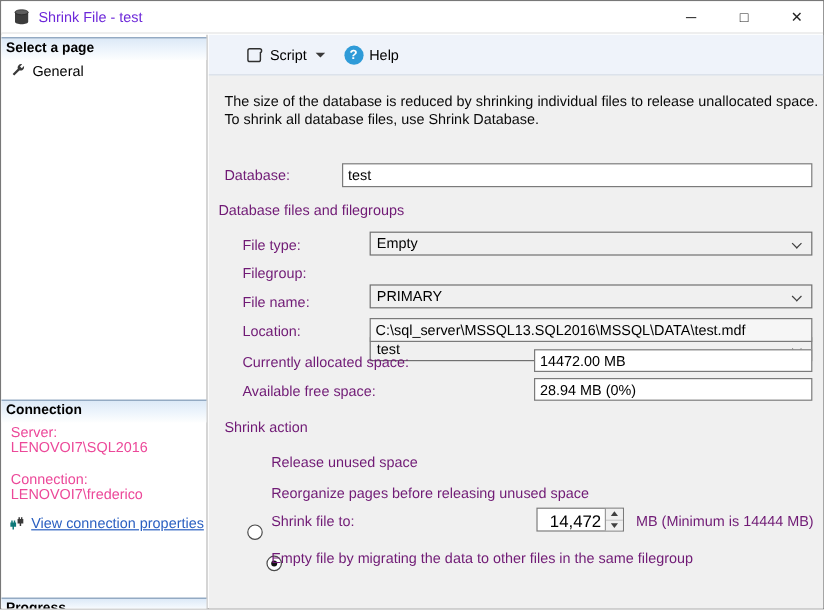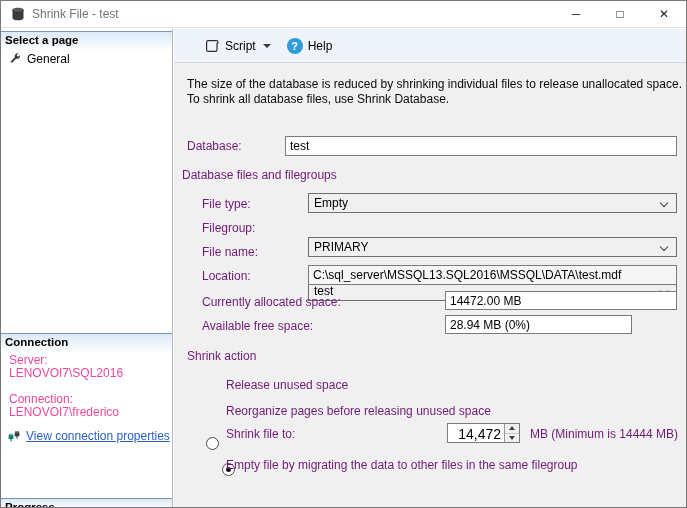--- a/index.html
+++ b/index.html
@@ -7,21 +7,21 @@
   body { font-family:"Liberation Sans", sans-serif; font-size:12px; color:#000; }
 
   .window { position:relative; width:687px; height:508px; background:#fff;
             border:1px solid #787878; overflow:hidden; }
 
   
   .titlebar { position:absolute; left:0; top:0; width:100%; height:27px;
               background:#ffffff; border-bottom:1px solid #e3e3e3;
               display:flex; align-items:center; }
   .tb-icon { width:16px; height:16px; margin:0 6px 0 9px; flex:0 0 auto; }
-  .tb-title { font-size:12px; color:#737373; }
+  .tb-title { font-size:12px; color:#6d28d9; }
   .tb-controls { margin-left:auto; display:flex; height:100%; }
   .tb-btn { width:44px; height:100%; display:flex; align-items:center; justify-content:center;
             font-size:12px; color:#222; cursor:default; }
 
   
   .sidebar { position:absolute; left:0; top:28px; width:172px; height:480px;
              background:#ffffff; border-right:1px solid #b9b9b9; overflow:hidden; }
   .side-header { position:absolute; left:0; width:172px; height:19px;
                  border-top:1px solid #7a96b5;
                  background:linear-gradient(to bottom,#dce9f7 0%,#eef5fc 55%,#fdfefe 100%);
@@ -167,21 +167,21 @@
       <span class="chev"></span>
     </div>
 
     <span class="abs lbl" style="left:28px; top:206px;">Location:</span>
     <div class="abs txtbox readonly" style="left:134px; top:202px; width:369px; height:20px;">C:\sql_server\MSSQL13.SQL2016\MSSQL\DATA\test.mdf</div>
 
     <span class="abs lbl" style="left:28px; top:232px;">Currently allocated space:</span>
     <div class="abs txtbox" style="left:271px; top:228px; width:232px; height:19px;">14472.00 MB</div>
 
     <span class="abs lbl" style="left:28px; top:256px;">Available free space:</span>
-    <div class="abs txtbox" style="left:271px; top:252px; width:187px; height:19px;">28.94 MB (0%)</div>
+    <div class="abs txtbox" style="left:271px; top:252px; width:232px; height:19px;">28.94 MB (0%)</div>
 
     <span class="abs lbl" style="left:13px; top:286px;">Shrink action</span>
 
     <span class="abs radio" style="left:32px; top:314px;" data-checked="false"></span>
     <span class="abs lbl" style="left:52px; top:315px;">Release unused space</span>
 
     <span class="abs radio" style="left:32px; top:340px;" data-checked="true"></span>
     <span class="abs lbl" style="left:52px; top:341px;">Reorganize pages before releasing unused space</span>
 
     <span class="abs lbl" style="left:52px; top:364px;">Shrink file to:</span>

